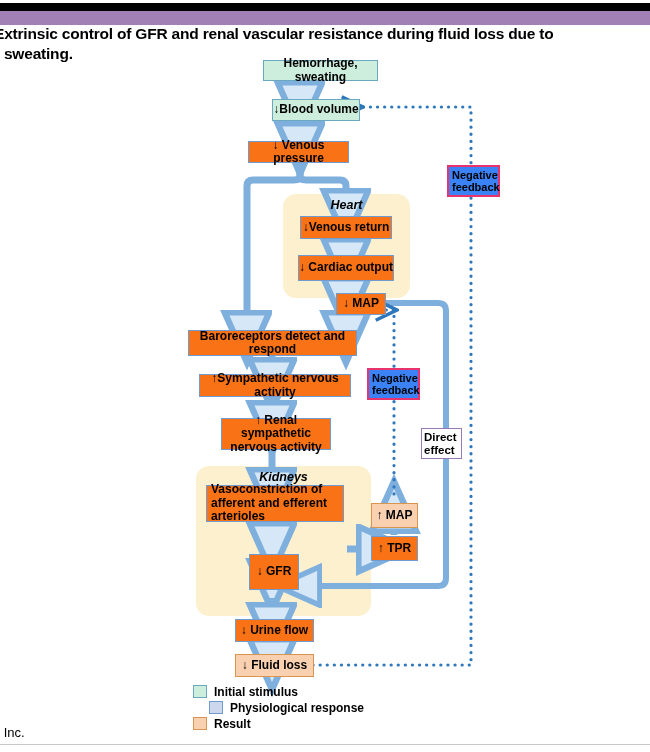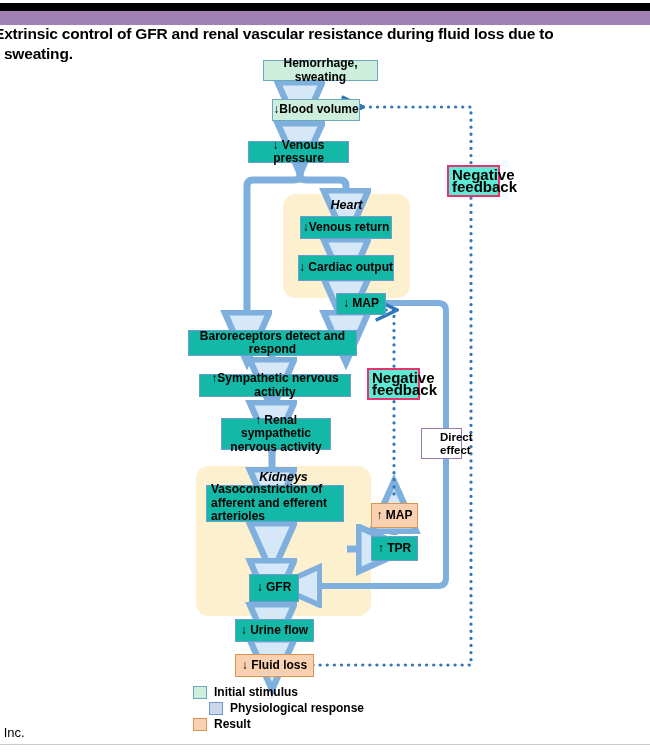--- a/index.html
+++ b/index.html
@@ -38,28 +38,28 @@
   }
   
   .box{
     position:absolute;box-sizing:border-box;
     display:flex;align-items:center;justify-content:center;
     text-align:center;font-weight:bold;color:#000;
     font-size:12px;line-height:13.5px;
     border:1px solid #5b8fc9;
   }
   .box.green{background:#cdeedd;border-color:#6aa8c0;margin-left:20px;}
-  .box.blue{background:#14b8a6;border-color:#6f9bd1;}
+  .box.blue{background:#f97316;border-color:#6f9bd1;}
   .box.orange{background:#fad1b0;border-color:#d9954f;}
-  .box.note-red{background:#5eead4;border:2px solid #e8336d;font-size:15px;
+  .box.note-red{background:#3b82f6;border:2px solid #e8336d;font-size:11px;
                 line-height:12.5px;justify-content:flex-start;padding-left:3px;text-align:left;}
   .box.note-purple{background:#ffffff;border:1px solid #9a7ab5;font-size:11.5px;
-                line-height:12.5px;justify-content:flex-start;padding-left:18px;text-align:left;}
-  
-  .legend-row{position:absolute;display:flex;align-items:center;}
+                line-height:12.5px;justify-content:flex-start;padding-left:2px;text-align:left;}
+  
+  .legend-row{position:absolute;display:flex;}
   .legend-swatch{width:14px;height:13px;border:1px solid #6f9bd1;box-sizing:border-box;}
   .legend-swatch.green{background:#cdeedd;border-color:#6aa8c0;}
   .legend-swatch.blue{background:#ccd7ee;border-color:#6f9bd1;}
   .legend-swatch.orange{background:#fad1b0;border-color:#d9954f;}
   .legend-label{margin-left:7px;font-size:12px;font-weight:bold;color:#000;}
 </style>
 </head>
 <body>
 
 <div id="white-strip"></div>
@@ -162,21 +162,21 @@
 
   <div class="box blue" style="left:221px;top:418px;width:110px;height:32px;padding:0 4px;">↑ Renal sympathetic nervous activity</div>
 
   <div class="box blue" style="left:206px;top:485px;width:138px;height:37px;padding:0 4px;text-align:left;justify-content:flex-start;">Vasoconstriction of afferent and efferent arterioles</div>
 
 
   <div class="box blue" style="left:371px;top:536px;width:47px;height:25px;">↑ TPR</div>
 
   <div class="box orange" style="left:371px;top:494px;width:47px;height:25px;margin-top:9px;">↑ MAP</div>
 
-  <div class="box blue" style="left:249px;top:574px;width:50px;height:28px;">↓ GFR</div>
+  <div class="box blue" style="left:249px;top:554px;width:50px;height:36px;">↓ GFR</div>
 
   <div class="box blue" style="left:235px;top:619px;width:79px;height:23px;">↓ Urine flow</div>
 
   <div class="box orange" style="left:235px;top:654px;width:79px;height:23px;">↓ Fluid loss</div>
 
   <div class="box note-red" style="left:447px;top:165px;width:53px;height:32px;">Negative feedback</div>
 
   <div class="box note-red" style="left:367px;top:368px;width:53px;height:32px;">Negative feedback</div>
 
   <div class="box note-purple" style="left:421px;top:428px;width:41px;height:31px;">Direct effect</div>

